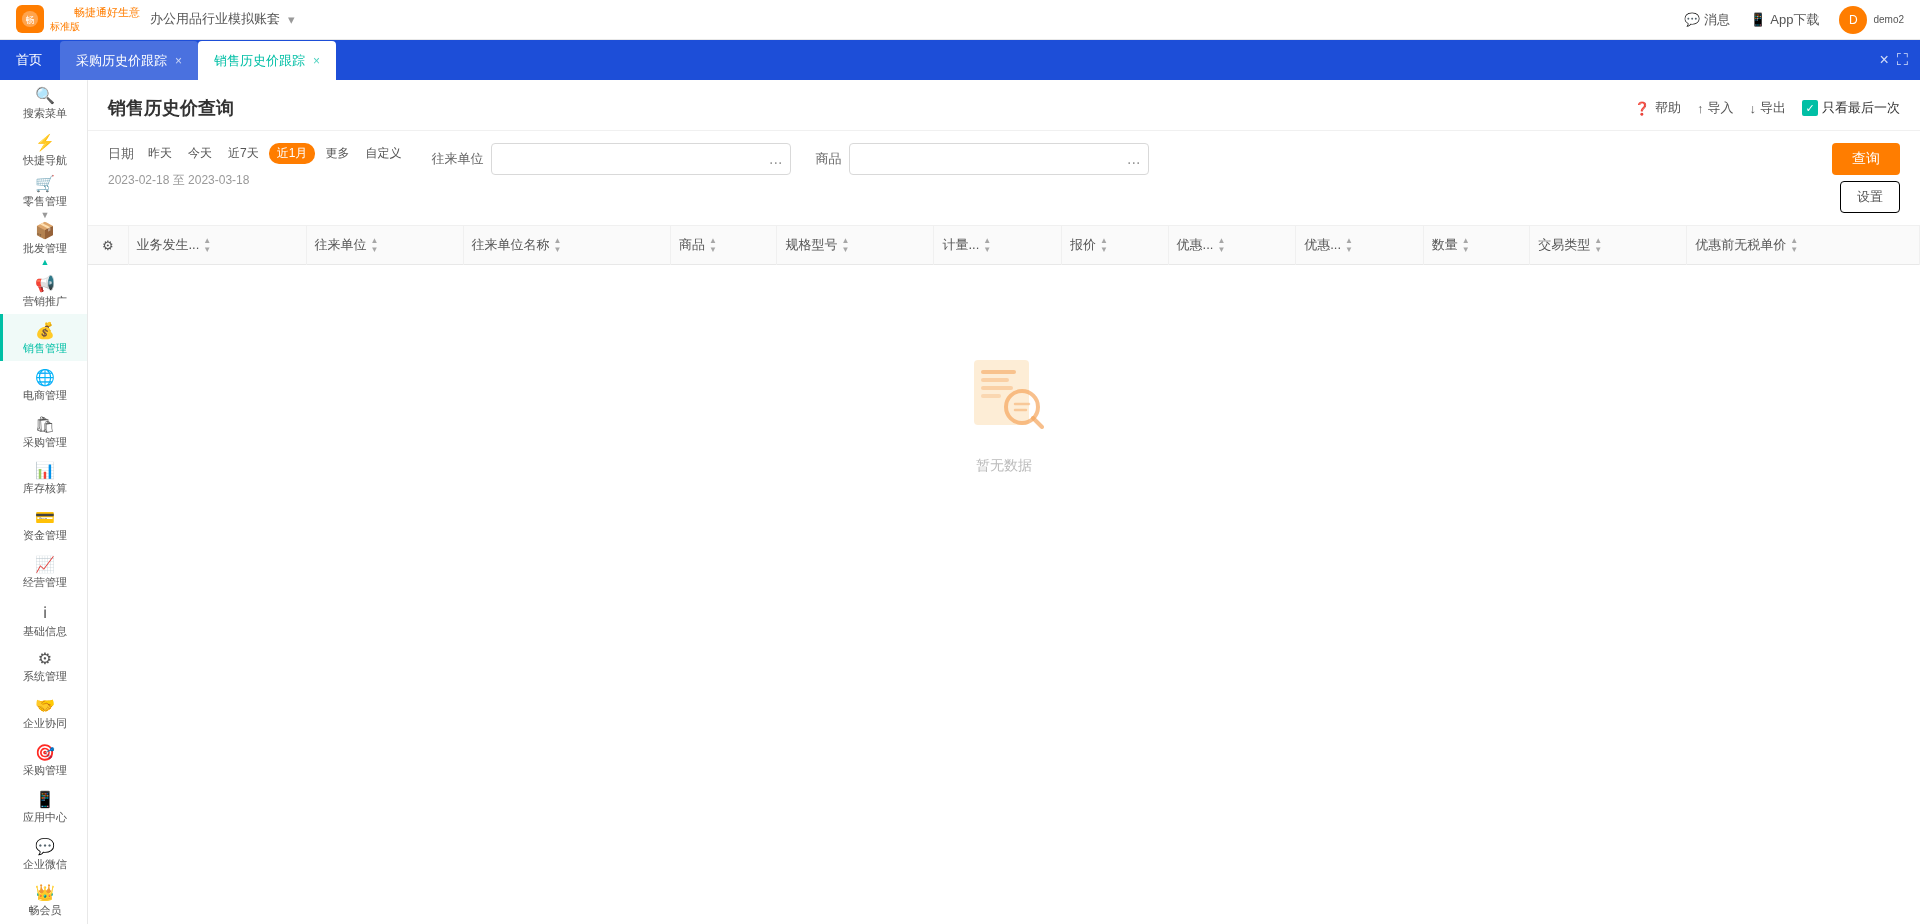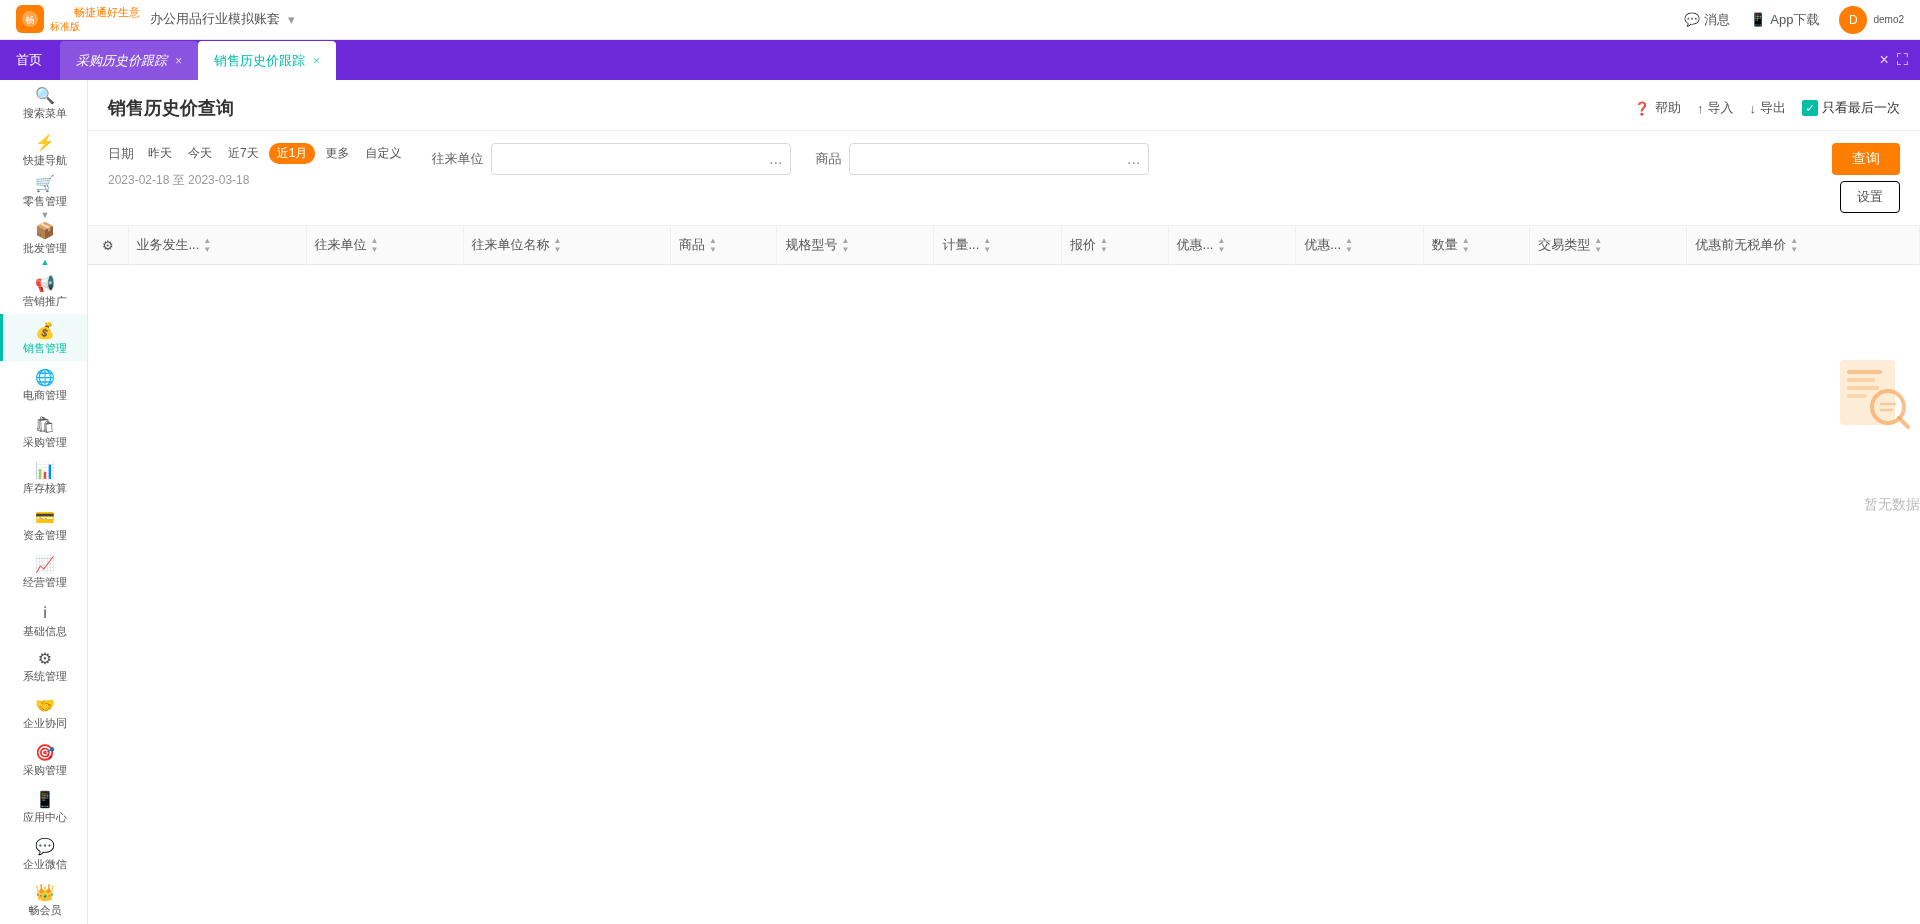--- a/index.html
+++ b/index.html
@@ -15,25 +15,25 @@
     .logo-sub { font-size: 10px; color: #ff7d00; }
     .app-title { font-size: 13px; color: #555; display: flex; align-items: center; gap: 8px; }
     .app-title-dropdown { color: #999; cursor: pointer; }
     .top-bar-right { display: flex; align-items: center; gap: 20px; }
     .top-btn { display: flex; align-items: center; gap: 4px; font-size: 13px; color: #555; cursor: pointer; }
     .user-area { display: flex; align-items: center; gap: 6px; cursor: pointer; }
     .user-avatar { width: 28px; height: 28px; border-radius: 50%; background: #ff7d00; display: flex; align-items: center; justify-content: center; color: #fff; font-size: 12px; overflow: hidden; }
     .user-name { font-size: 10px; color: #555; }
 
     
-    .tab-bar { height: 40px; background: #6d28d9; display: flex; align-items: center; padding: 0 0; flex-shrink: 0; }
+    .tab-bar { height: 40px; background: #1d4ed8; display: flex; align-items: center; padding: 0 0; flex-shrink: 0; }
     .tab-item { height: 40px; display: flex; align-items: center; padding: 0 16px; cursor: pointer; font-size: 13px; color: #fff; position: relative; white-space: nowrap; }
     .tab-item.home { background: transparent; font-weight: normal; }
     .tab-item.active { background: #fff; color: #00bfa5; font-weight: 500; border-radius: 4px 4px 0 0; margin-top: 2px; }
-    .tab-item.inactive { background: rgba(255,255,255,0.2); color: #fff; margin-left: 2px; border-radius: 4px 4px 0 0; margin-top: 2px; font-style: italic; }
+    .tab-item.inactive { background: rgba(255,255,255,0.2); color: #fff; margin-left: 2px; border-radius: 4px 4px 0 0; margin-top: 2px; }
     .tab-close { margin-left: 8px; font-size: 12px; opacity: 0.7; }
     .tab-bar-right { margin-left: auto; display: flex; align-items: center; gap: 8px; padding-right: 12px; }
     .tab-bar-btn { color: #fff; font-size: 16px; cursor: pointer; opacity: 0.8; }
 
     
     .main-layout { display: flex; flex: 1; overflow: hidden; }
 
     
     .sidebar { width: 88px; background: #fff; border-right: 1px solid #e8e8e8; display: flex; flex-direction: column; flex-shrink: 0; overflow-y: auto; }
     .sidebar-item { height: 50px; display: flex; flex-direction: column; align-items: center; justify-content: center; cursor: pointer; font-size: 12px; color: #555; gap: 2px; border-left: 3px solid transparent; }
@@ -76,21 +76,21 @@
     .table-area { flex: 1; overflow: auto; }
     table { width: 100%; border-collapse: collapse; font-size: 13px; }
     thead tr { background: #fafafa; border-bottom: 1px solid #e8e8e8; }
     th { padding: 10px 8px; text-align: left; font-weight: normal; color: #555; white-space: nowrap; border-right: 1px solid #f0f0f0; position: relative; cursor: pointer; user-select: none; }
     .th-inner { display: flex; align-items: center; gap: 4px; }
     .sort-icons { display: flex; flex-direction: column; gap: 1px; opacity: 0.5; }
     .sort-icon { font-size: 8px; line-height: 1; }
     .gear-th { width: 40px; text-align: center; }
 
     
-    .empty-state { display: flex; flex-direction: column; align-items: flex-end; justify-content: center; flex: 1; padding: 80px 0; gap: 39px; }
+    .empty-state { display: flex; flex-direction: column; align-items: center; justify-content: center; flex: 1; padding: 80px 0; }
     .empty-icon { width: 100px; height: 100px; position: relative; }
     .empty-icon svg { width: 100px; height: 100px; }
     .empty-text { font-size: 14px; color: #bbb; margin-top: 12px; }
   </style>
 </head>
 <body>
 
 <div class="top-bar">
   <div class="top-bar-left">
     <div class="logo-area">

